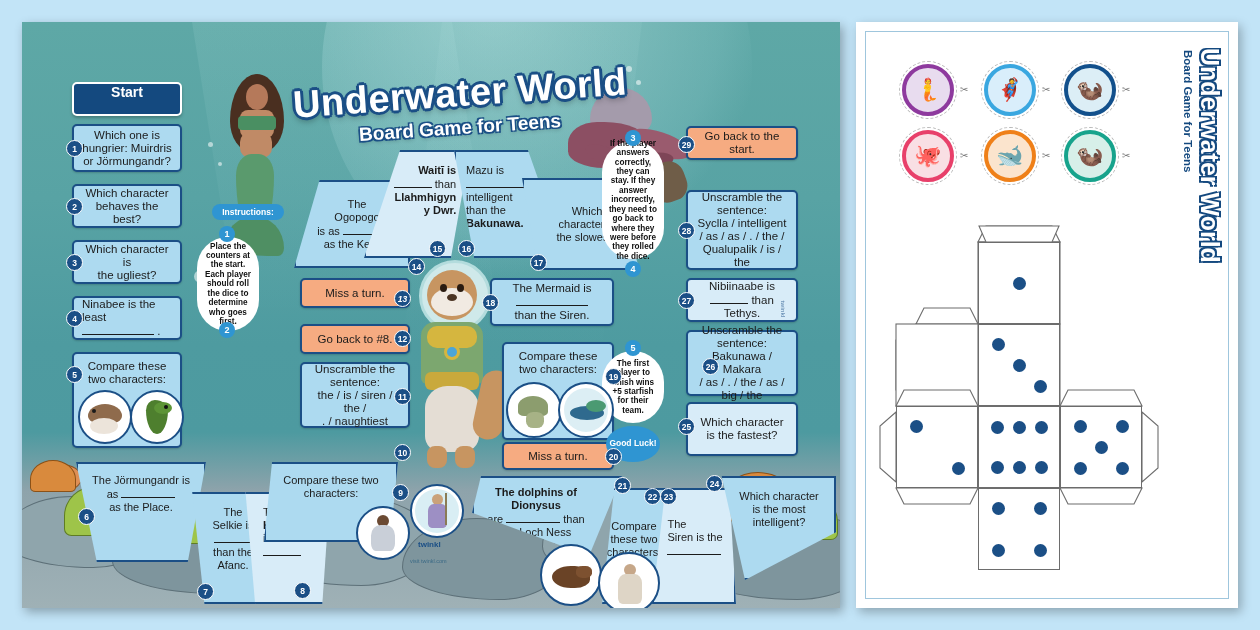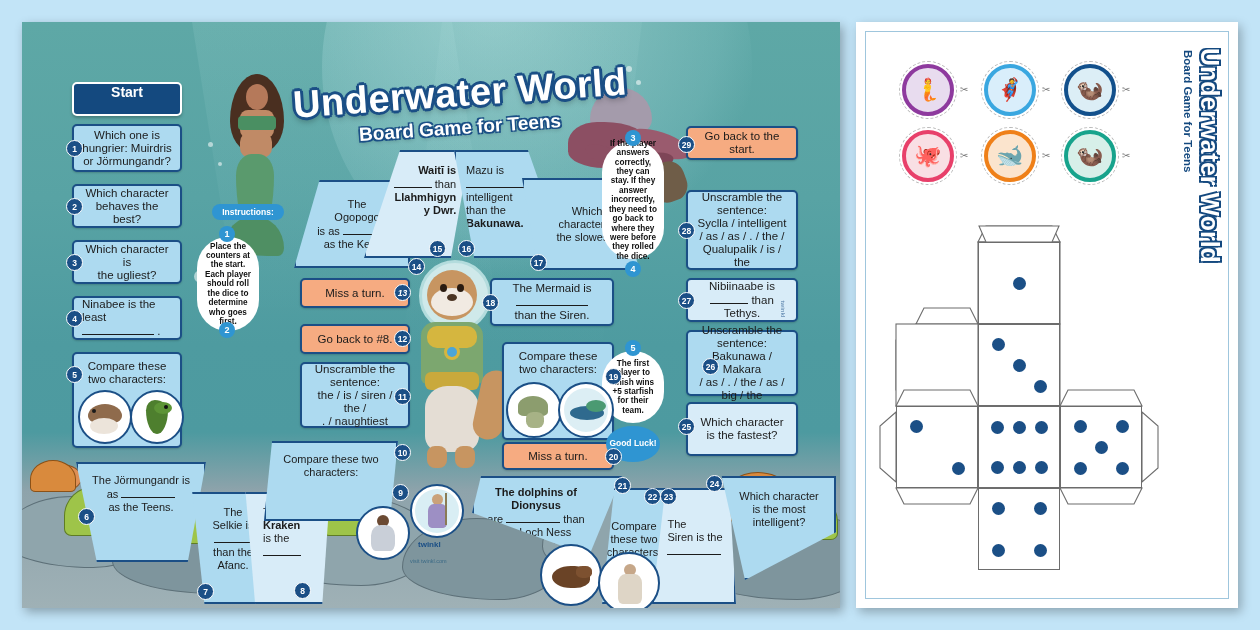--- a/index.html
+++ b/index.html
@@ -364,21 +364,21 @@
   </div>
   <div class="numdot" style="left:44px;top:344px;">
     <span>5</span>
     </div>
 
   <div class="wedge" style="left:54px;top:440px;width:130px;height:100px;clip-path:polygon(0 0,100% 0,86% 100%,16% 100%);align-items:flex-start;">
     <div style="padding-top:4px;">
       <span>The Jörmungandr is</span><br>
       <span>as</span>
       <span class="ul"></span><br>
-      <span>as the Teens.</span>
+      <span>as the Place.</span>
     </div>
   </div>
   <div class="numdot" style="left:56px;top:486px;">
     <span>6</span>
     </div>
 
   <div class="wedge" style="left:160px;top:470px;width:102px;height:112px;clip-path:polygon(10% 0,100% 0,90% 100%,22% 100%);align-items:flex-start;">
     <div style="padding-top:6px;">
       <span>The</span><br>
       <span>Selkie is</span><br>
@@ -396,21 +396,21 @@
       <span>The</span><br>
       <b>Kraken</b><br>
       <span>is the</span><br>
       <span class="ul s"></span>
     </div>
   </div>
   <div class="numdot" style="left:272px;top:560px;">
     <span>8</span>
     </div>
 
-  <div class="wedge" style="left:242px;top:419px;width:134px;height:80px;clip-path:polygon(6% 0,100% 0,94% 100%,0 100%);align-items:flex-start;">
+  <div class="wedge" style="left:242px;top:440px;width:134px;height:80px;clip-path:polygon(6% 0,100% 0,94% 100%,0 100%);align-items:flex-start;">
     <div style="padding-top:4px;">
       <span>Compare these two</span><br>
       <span>characters:</span>
     </div>
   </div>
   <div class="numdot" style="left:370px;top:462px;">
     <span>9</span>
     </div>
   <div class="charcircle" style="left:334px;top:484px;width:50px;height:50px;">
     <div class="cc-in">
@@ -449,21 +449,21 @@
   <div class="chip orange" style="left:278px;top:302px;width:110px;height:30px;">
     <span>Go back to #8.</span>
   </div>
   <div class="numdot" style="left:372px;top:308px;">
     <span>12</span>
     </div>
 
   <div class="chip orange" style="left:278px;top:256px;width:110px;height:30px;">
     <span>Miss a turn.</span>
   </div>
-  <div class="numdot" style="left:372px;top:262px;font-style:italic;">
+  <div class="numdot" style="left:372px;top:268px;font-style:italic;">
     <span>13</span>
     </div>
 
   <div class="wedge" style="left:272px;top:158px;width:116px;height:88px;clip-path:polygon(22% 0,100% 0,100% 100%,0 100%);align-items:center;">
     <div style="padding-left:10px;">
       <span>The</span><br>
       <span>Ogopogo</span><br>
       <span>is as</span>
       <span class="ul"></span><br>
       <span>as the Kelpie.</span>

